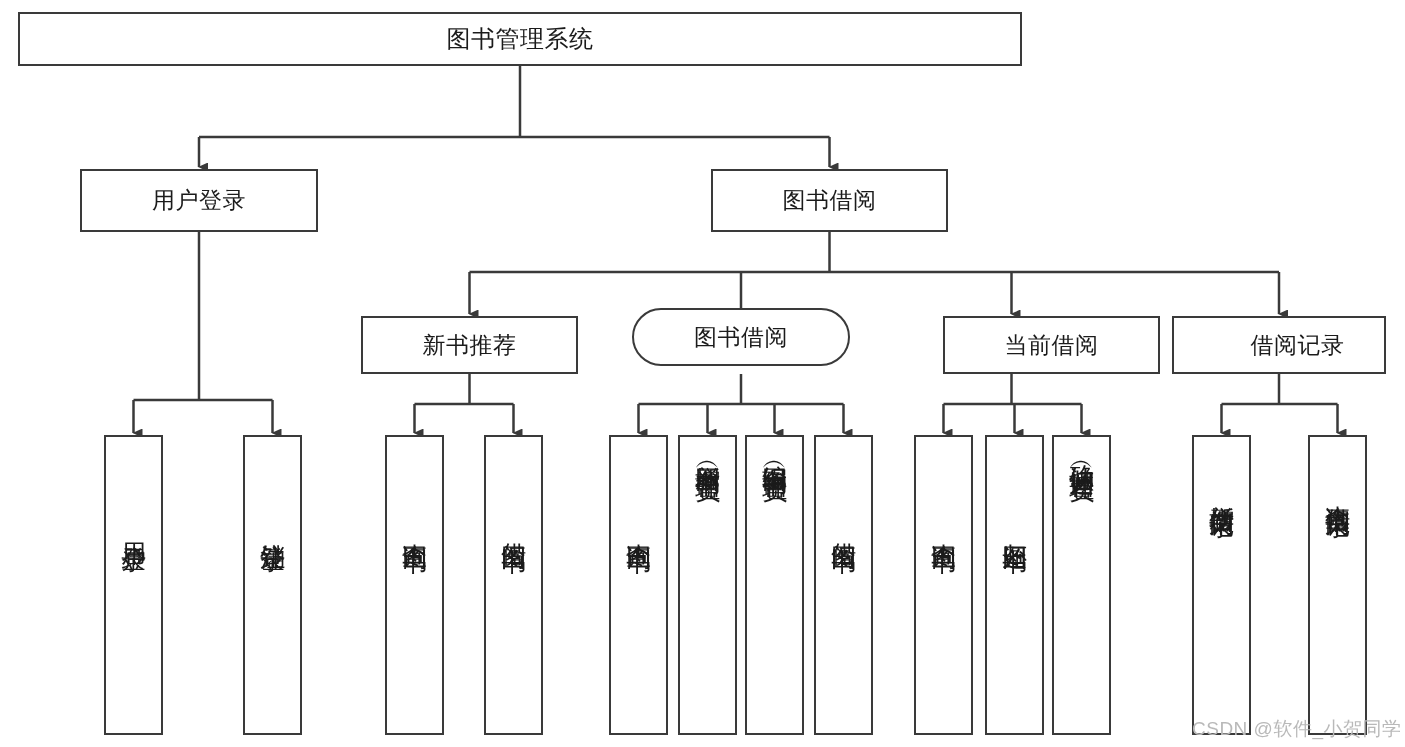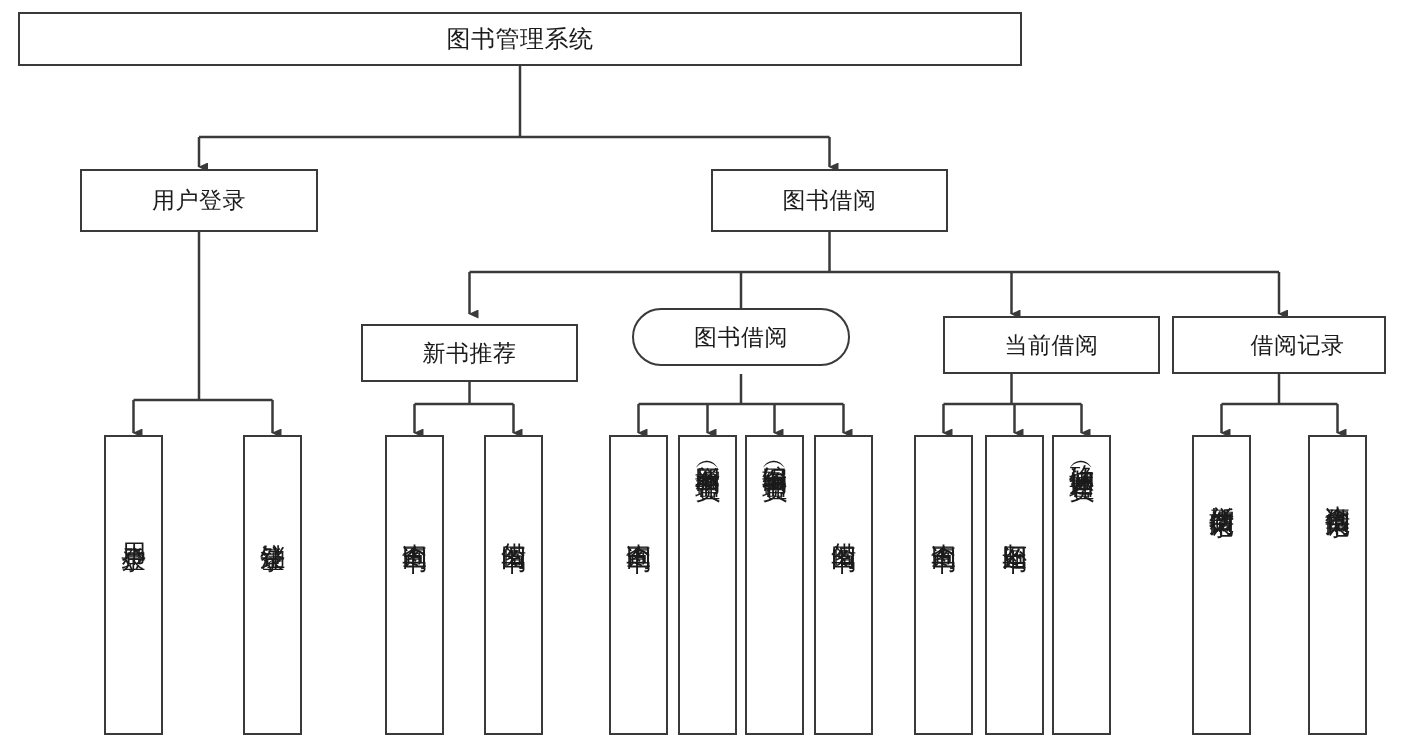--- a/index.html
+++ b/index.html
@@ -120,21 +120,21 @@
   <div id="node-layer">
       <div class="node horiz root" style="left: 18px; top: 12px; width: 1004px; height: 54px;">
         <span class="label">图书管理系统</span>
       </div>
       <div class="node horiz" style="left: 80px; top: 169px; width: 238px; height: 63px;">
         <span class="label">用户登录</span>
       </div>
       <div class="node horiz" style="left: 711px; top: 169px; width: 237px; height: 63px;">
         <span class="label">图书借阅</span>
       </div>
-      <div class="node horiz" style="left: 361px; top: 316px; width: 217px; height: 58px; margin-top: 8px;">
+      <div class="node horiz" style="left: 361px; top: 316px; width: 217px; height: 58px;">
         <span class="label">新书推荐</span>
       </div>
       <div class="node horiz" style="left: 632px; top: 308px; width: 218px; height: 58px; border-radius: 29px;">
         <span class="label">图书借阅</span>
       </div>
       <div class="node horiz" style="left: 903px; top: 316px; width: 217px; height: 58px; margin-left: 40px;">
         <span class="label">当前借阅</span>
       </div>
       <div class="node horiz" style="left: 1172px; top: 316px; width: 214px; height: 58px; padding-left: 37px;">
         <span class="label">借阅记录</span>
@@ -173,13 +173,14 @@
         <span class="label">确认归还（管理员）</span>
       </div>
       <div class="node vert" style="left: 1192px; top: 435px; width: 59px; height: 300px; padding-top: 48px;">
         <span class="label">新增借阅记录</span>
       </div>
       <div class="node vert" style="left: 1308px; top: 435px; width: 59px; height: 300px; padding-top: 48px;">
         <span class="label">查询借阅记录</span>
       </div>
     </div>
 
+  <div class="watermark" style="left:1192px; top:716px;">CSDN @软件_小贺同学</div>
 </div>
 
 </body></html>

